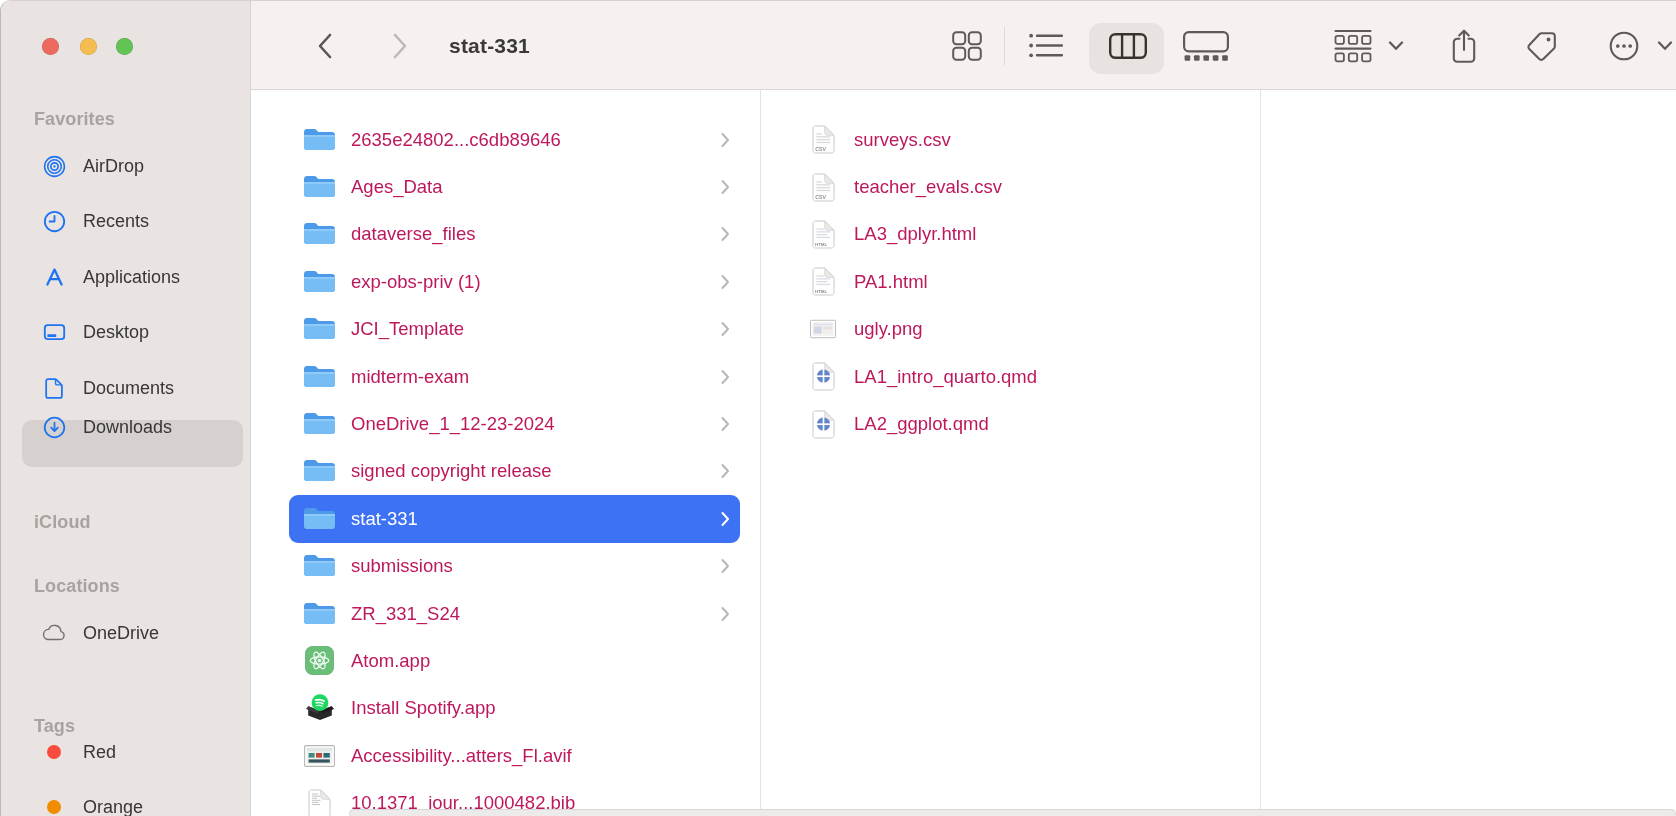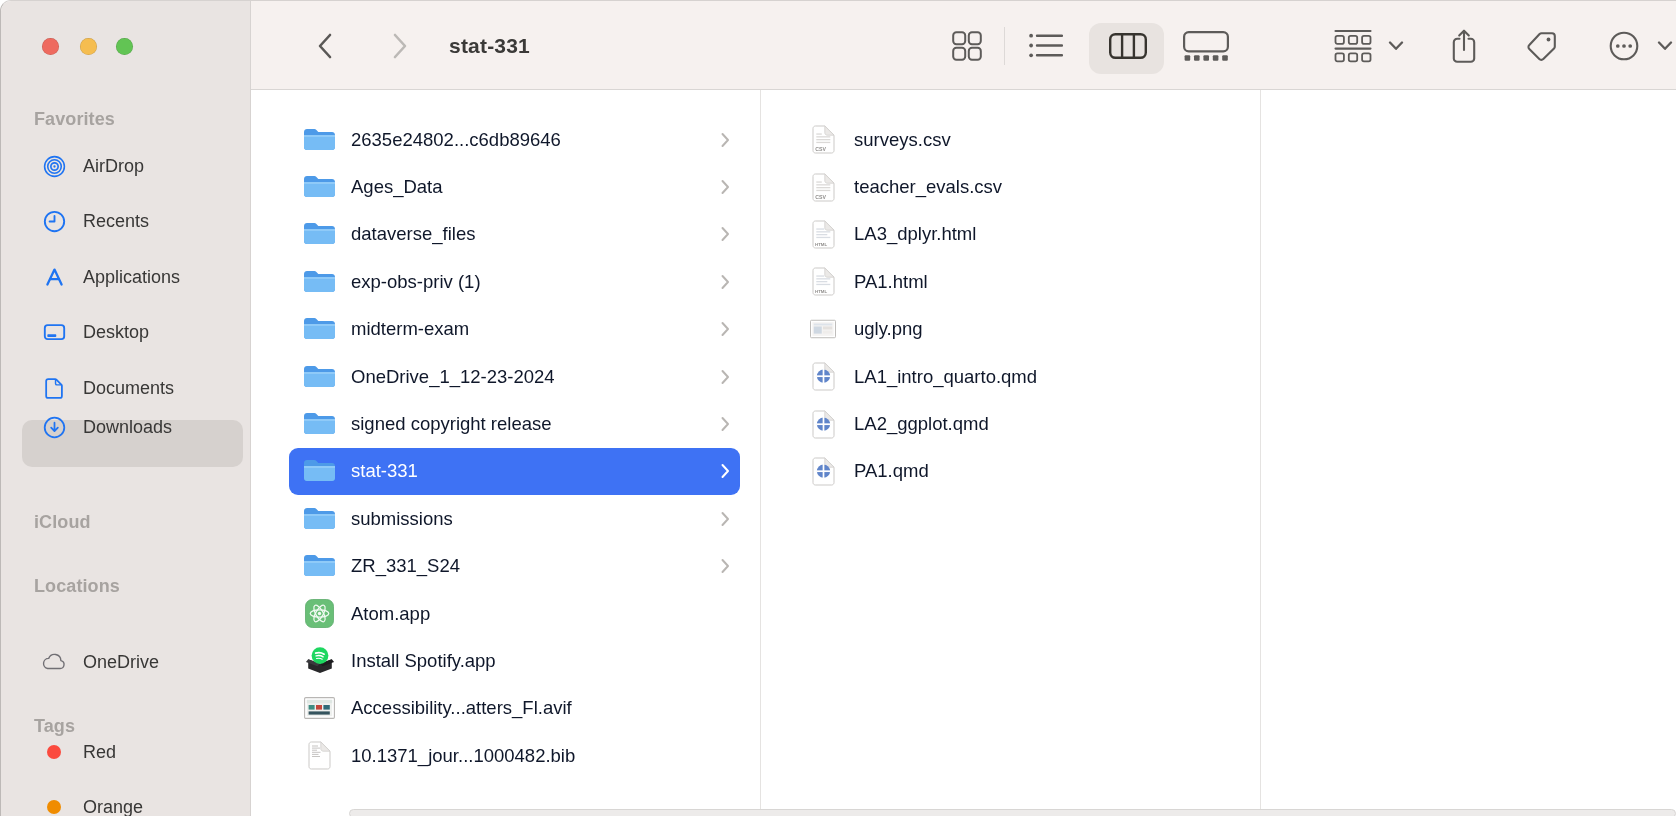--- a/index.html
+++ b/index.html
@@ -39,21 +39,21 @@
   .col{position:absolute;top:0;bottom:0;box-sizing:border-box;overflow:hidden}
   .col1{left:0;width:510px;border-right:1.5px solid #e5e3e1;padding-top:26px}
   .col2{left:524px;width:486px;border-right:1.5px solid #e5e3e1;padding-top:26px}
   .col3{left:996px;right:0}
   .row{height:47.4px;display:flex;align-items:center;box-sizing:border-box}
   .col1 .row{margin:0 20px 0 38px;border-radius:9px;padding-left:14px;position:relative}
   .col2 .row{padding-left:35px}
   .ficon{flex:none;display:flex;align-items:center;justify-content:center}
   .col1 .ficon{width:33px}
   .col2 .ficon{width:26px}
-  .fname{margin-left:15px;font-size:18.5px;color:#0f172a;white-space:nowrap}
+  .fname{margin-left:15px;font-size:18.5px;color:#be185d;white-space:nowrap}
   .col2 .fname{margin-left:18px}
   .row .chev{position:absolute;right:10px;top:50%;transform:translateY(-50%);display:flex}
   .row.selected{background:#3e72f4}
   .row.selected .fname{color:#fff}
   .row.selected .chev path{stroke:#fff}
   .hthumb{position:absolute;left:98px;right:0;bottom:-2px;height:9px;background:#edebea;
           border:1px solid #d8d6d4;border-radius:5px;box-sizing:border-box}
   svg text{font-family:"Liberation Sans","DejaVu Sans",sans-serif}
 </style>
 </head>
@@ -128,21 +128,21 @@
           <path d="M12 7.4 V15 M8.8 12.1 L12 15.4 L15.2 12.1" stroke-width="1.7"></path>
         </svg>
       </span>
       <span class="sb-label">Downloads</span>
     </div>
 
     <div class="sb-header" style="top:510px">iCloud</div>
 
     <div class="sb-header" style="top:574px">Locations</div>
 
-    <div class="sb-item" style="top:643px">
+    <div class="sb-item" style="top:614px">
       <span class="sb-icon">
         <svg width="27" height="20" viewBox="0 0 28 20" fill="none" stroke="#716f74" stroke-linejoin="round">
           <path d="M7.2 17 h13.1 a4.3 4.3 0 0 0 1.1-8.5 A6.8 6.8 0 0 0 8.3 6.1 A5.5 5.5 0 0 0 7.2 17 Z" stroke-width="1.5"></path>
         </svg>
       </span>
       <span class="sb-label">OneDrive</span>
     </div>
 
     <div class="sb-header" style="top:714px">Tags</div>
 
@@ -321,20 +321,35 @@
             </svg>
           </span>
         <span class="fname">exp-obs-priv (1)</span>
         <span class="chev">
             <svg width="9" height="15" viewBox="0 0 9 15" fill="none">
               <path d="M1.5 1.5 L7 7.5 L1.5 13.5" stroke="#b9b6b3" stroke-width="2" stroke-linecap="round" stroke-linejoin="round"></path>
             </svg>
           </span>
       </div>
 
+      <div class="row">
+        <span class="ficon">
+            <svg width="33" height="26" viewBox="0 0 33 26">
+              <path d="M1 5.1C1 3.4 2.3 2.1 4 2.1h7.3c.8 0 1.6.3 2.1.9l1.9 1.9H29c1.7 0 3 1.3 3 3V20c0 1.7-1.3 3-3 3H4c-1.7 0-3-1.3-3-3V5.1z" fill="#4d9ae8"></path>
+              <path d="M1 8h31v12c0 1.7-1.3 3-3 3H4c-1.7 0-3-1.3-3-3V8z" fill="#76bcf5"></path>
+              <path d="M1 8h31v2H1z" fill="#8fcaf8"></path>
+            </svg>
+          </span>
+        <span class="fname">JCI_Template</span>
+        <span class="chev">
+            <svg width="9" height="15" viewBox="0 0 9 15" fill="none">
+              <path d="M1.5 1.5 L7 7.5 L1.5 13.5" stroke="#b9b6b3" stroke-width="2" stroke-linecap="round" stroke-linejoin="round"></path>
+            </svg>
+          </span>
+      </div>
 
       <div class="row">
         <span class="ficon">
             <svg width="33" height="26" viewBox="0 0 33 26">
               <path d="M1 5.1C1 3.4 2.3 2.1 4 2.1h7.3c.8 0 1.6.3 2.1.9l1.9 1.9H29c1.7 0 3 1.3 3 3V20c0 1.7-1.3 3-3 3H4c-1.7 0-3-1.3-3-3V5.1z" fill="#4d9ae8"></path>
               <path d="M1 8h31v12c0 1.7-1.3 3-3 3H4c-1.7 0-3-1.3-3-3V8z" fill="#76bcf5"></path>
               <path d="M1 8h31v2H1z" fill="#8fcaf8"></path>
             </svg>
           </span>
         <span class="fname">midterm-exam</span>
@@ -594,32 +609,20 @@
               <path d="M1 3.4C1 2.1 2.1 1 3.4 1h9.4L22 10.2v15.4c0 1.3-1.1 2.4-2.4 2.4H3.4C2.1 28 1 26.9 1 25.6V3.4z" fill="#fff" stroke="#cbc9c7" stroke-width="1"></path>
               <path d="M12.8 1l9.2 9.2h-6.8c-1.3 0-2.4-1.1-2.4-2.4V1z" fill="#ebe9e7" stroke="#d2d0ce" stroke-width=".8"></path>
               <circle cx="11.5" cy="14.2" r="6.6" fill="#6085ca"></circle>
               <rect x="10.65" y="7" width="1.7" height="14.4" fill="#fff"></rect>
               <rect x="4.4" y="13.35" width="14.2" height="1.7" fill="#fff"></rect>
             </svg>
           </span>
         <span class="fname">LA2_ggplot.qmd</span>
       </div>
 
-      <div class="row">
-        <span class="ficon">
-            <svg width="23" height="29" viewBox="0 0 23 29">
-              <path d="M1 3.4C1 2.1 2.1 1 3.4 1h9.4L22 10.2v15.4c0 1.3-1.1 2.4-2.4 2.4H3.4C2.1 28 1 26.9 1 25.6V3.4z" fill="#fff" stroke="#cbc9c7" stroke-width="1"></path>
-              <path d="M12.8 1l9.2 9.2h-6.8c-1.3 0-2.4-1.1-2.4-2.4V1z" fill="#ebe9e7" stroke="#d2d0ce" stroke-width=".8"></path>
-              <circle cx="11.5" cy="14.2" r="6.6" fill="#6085ca"></circle>
-              <rect x="10.65" y="7" width="1.7" height="14.4" fill="#fff"></rect>
-              <rect x="4.4" y="13.35" width="14.2" height="1.7" fill="#fff"></rect>
-            </svg>
-          </span>
-        <span class="fname">PA1.qmd</span>
-      </div>
     </section>
 
     <section class="col col3"></section>
 
     <div class="hthumb"></div>
   </main>
 
 </div>
 
 </body></html>

